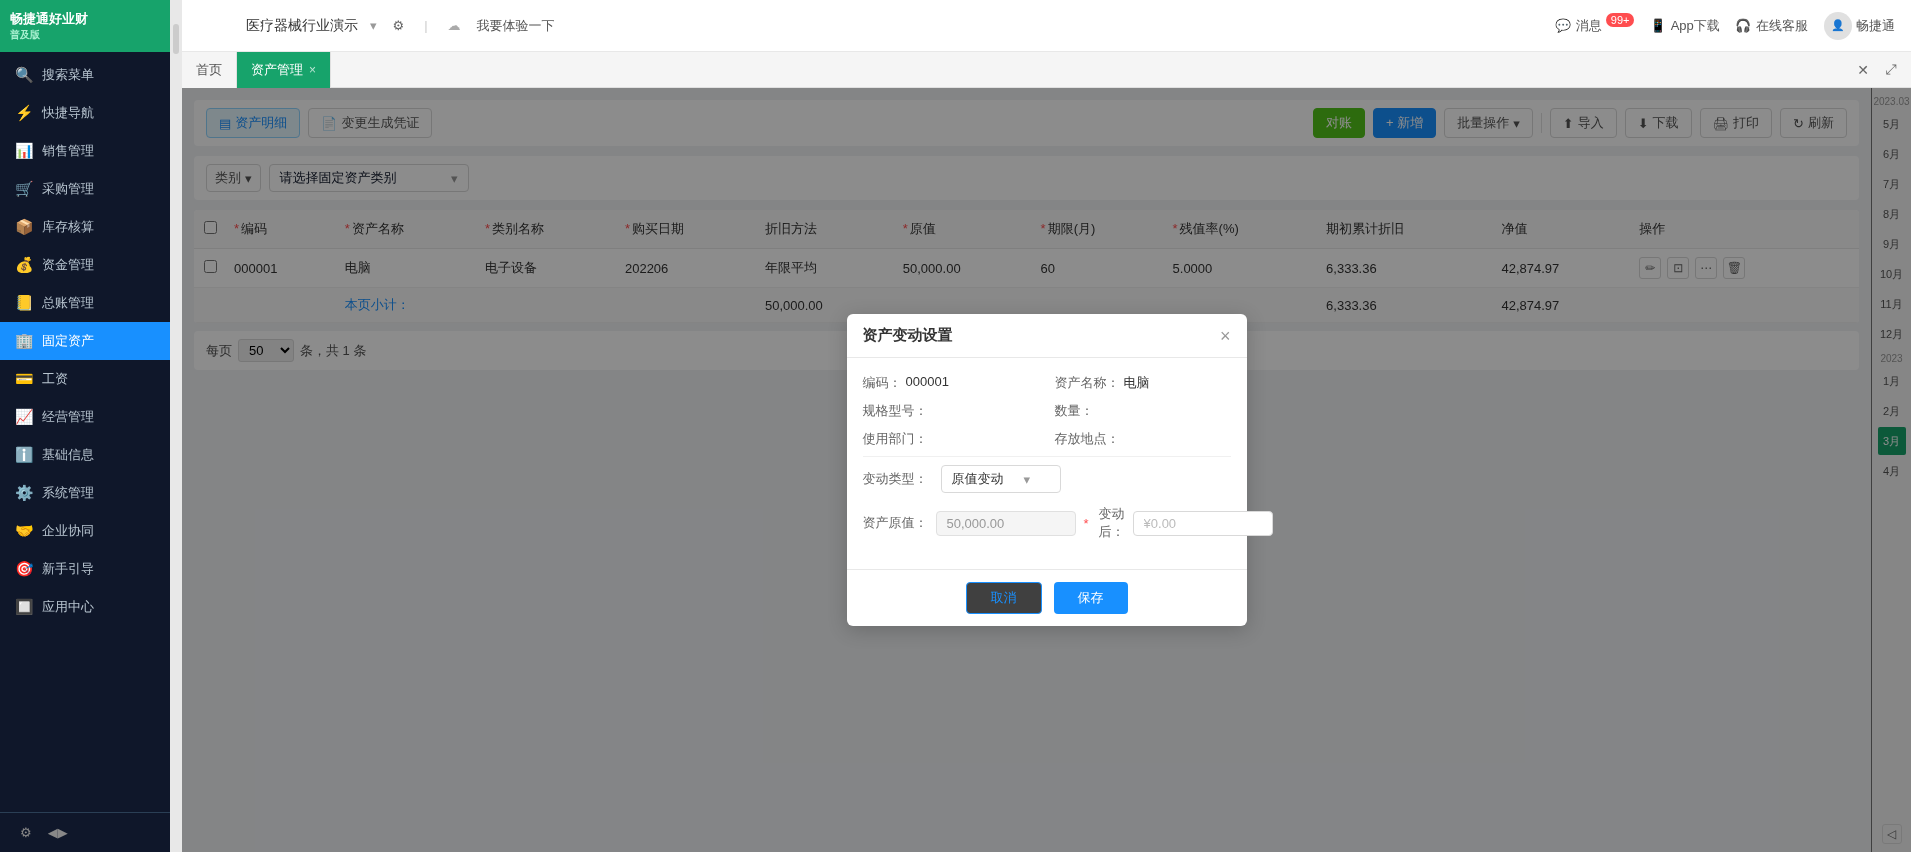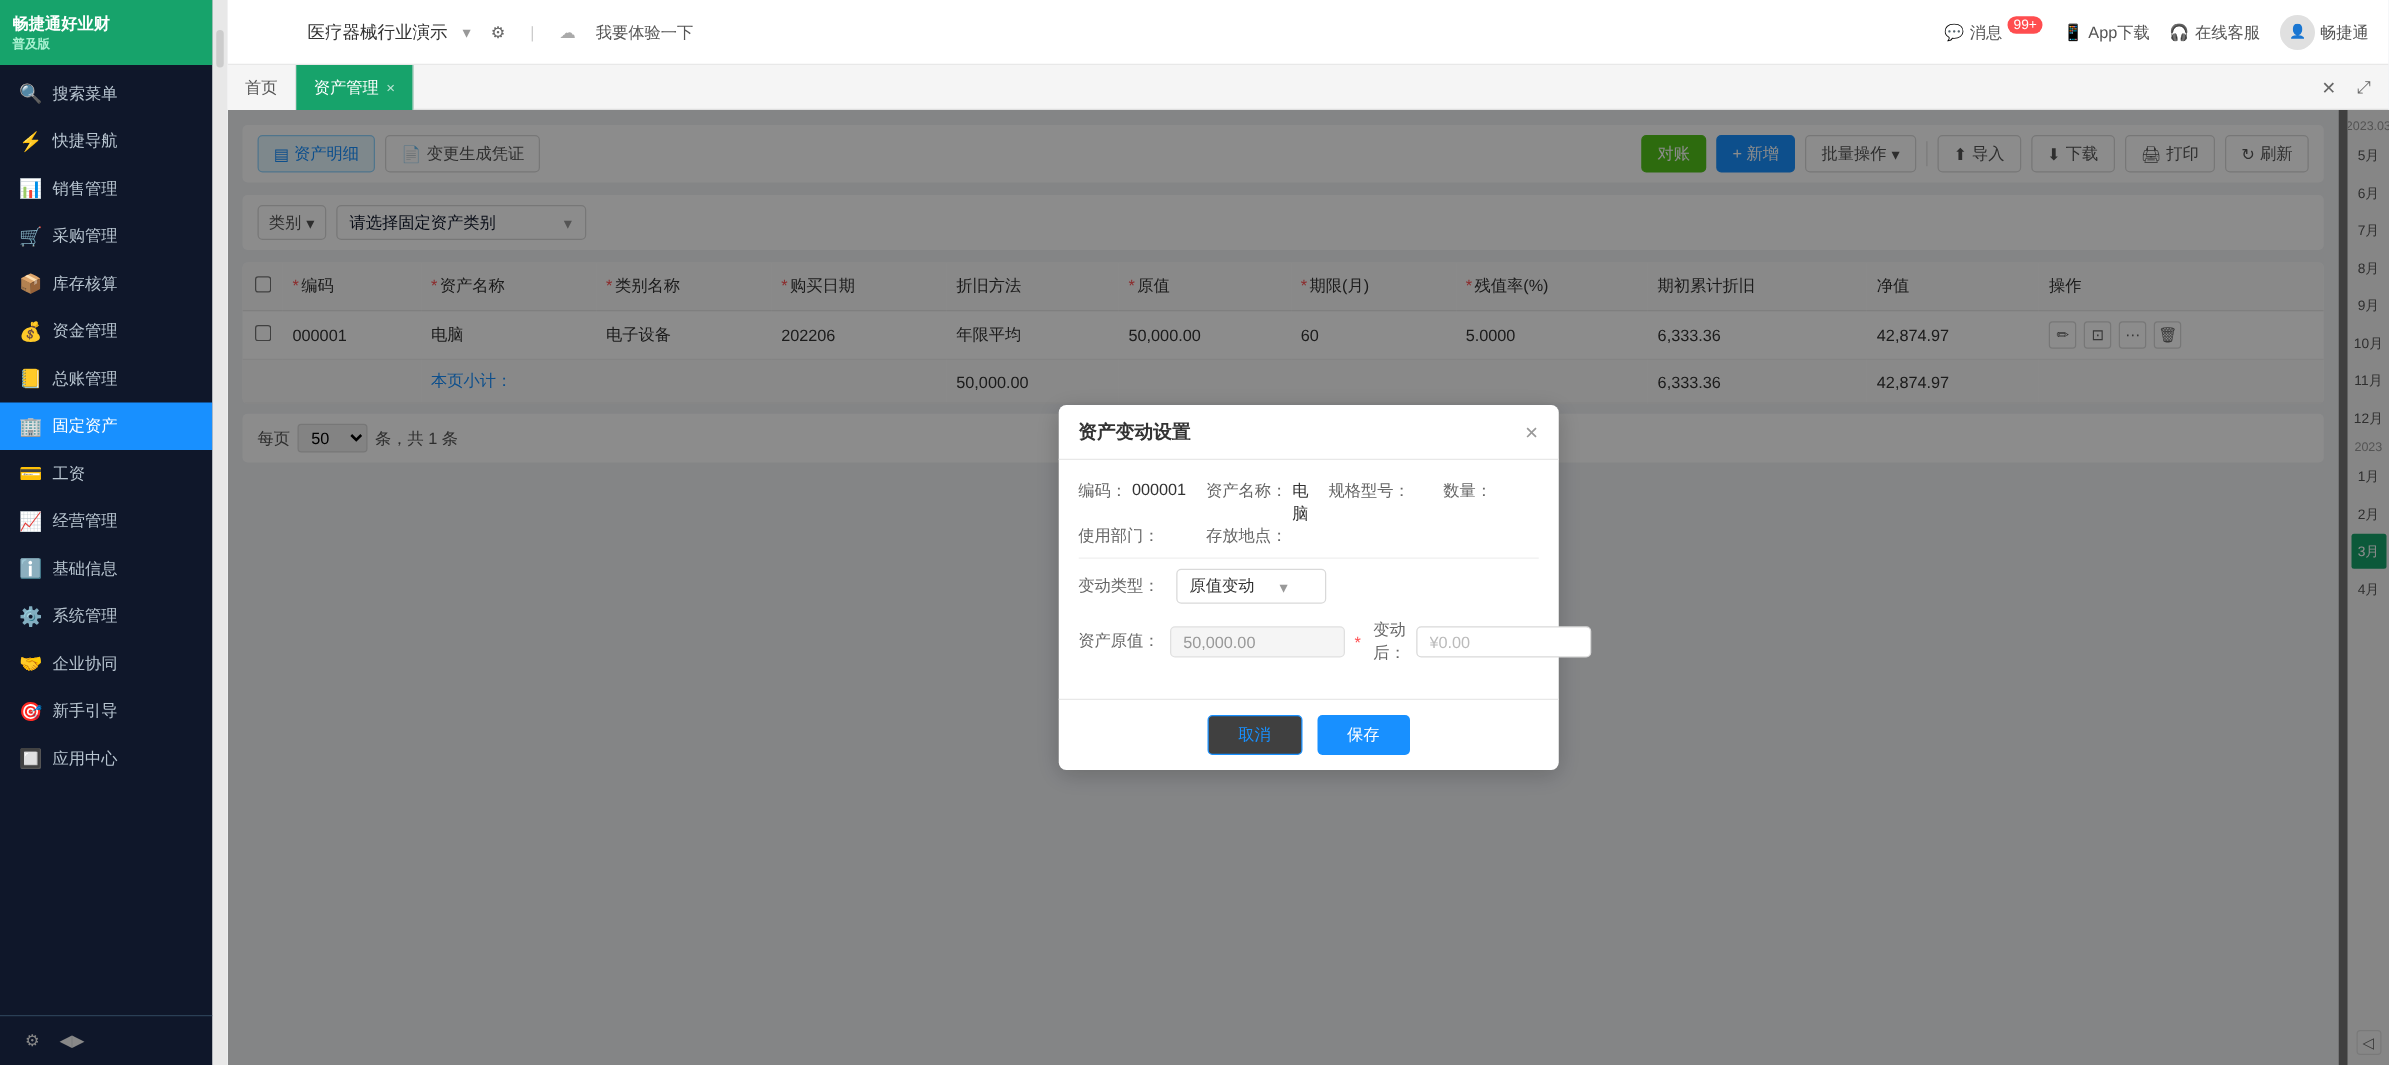--- a/index.html
+++ b/index.html
@@ -65,34 +65,34 @@
 
     
     .action-icons { display: flex; gap: 6px; }
     .action-icon { width: 22px; height: 22px; border: 1px solid #d9d9d9; border-radius: 3px; display: flex; align-items: center; justify-content: center; cursor: pointer; font-size: 12px; color: #666; }
 
     
     .pagination { display: flex; align-items: center; gap: 6px; padding: 8px 12px; background: white; margin-top: 8px; border-radius: 4px; font-size: 13px; color: #555; }
     .page-size-select { padding: 2px 6px; border: 1px solid #d9d9d9; border-radius: 3px; font-size: 13px; }
 
     
-    .calendar-strip { width: 40px; background: #f5f5f5; border-left: 7px solid #737373; display: flex; flex-direction: column; align-items: center; overflow-y: auto; padding: 4px 0; font-size: 11px; }
+    .calendar-strip { width: 40px; background: #f5f5f5; border-left: 1px solid #737373; display: flex; flex-direction: column; align-items: center; overflow-y: auto; padding: 4px 0; font-size: 11px; }
     .cal-item { width: 36px; height: 28px; display: flex; align-items: center; justify-content: center; cursor: pointer; color: #555; border-radius: 2px; margin: 1px 0; }
     .cal-item.today { background: #1890ff; color: white; border-radius: 50%; width: 28px; height: 28px; }
     .cal-item.highlight { background: #17a36b; color: white; border-radius: 2px; }
     .cal-year { font-size: 10px; color: #999; margin: 4px 0 2px; }
 
     
     .modal-overlay { position: absolute; top: 0; left: 0; right: 0; bottom: 0; background: rgba(0,0,0,0.45); z-index: 100; display: flex; align-items: center; justify-content: center; }
     .modal { background: white; border-radius: 6px; width: 400px; box-shadow: 0 4px 20px rgba(0,0,0,0.2); }
     .modal-header { display: flex; align-items: center; justify-content: space-between; padding: 12px 16px; border-bottom: 1px solid #e8e8e8; }
     .modal-title { font-size: 15px; font-weight: bold; color: #333; }
     .modal-close { cursor: pointer; color: #999; font-size: 18px; line-height: 1; }
     .modal-body { padding: 16px; }
-    .modal-grid { display: grid; grid-template-columns: 1fr 1fr 1fr 1fr; gap: 0 16px; margin-bottom: 0; }
+    .modal-grid { display: grid; grid-template-columns: 1fr 1fr; gap: 10px 16px; margin-bottom: 0; }
     .modal-field { display: flex; gap: 4px; font-size: 13px; }
     .field-label { color: #666; white-space: nowrap; }
     .field-value { color: #333; }
     .modal-divider { border: none; border-top: 1px solid #f0f0f0; margin: 8px 0; }
     .modal-row { display: flex; align-items: center; gap: 8px; margin-bottom: 12px; font-size: 13px; }
     .modal-row-label { color: #666; white-space: nowrap; width: 70px; }
     .modal-select { display: flex; align-items: center; gap: 4px; padding: 4px 10px; border: 1px solid #d9d9d9; border-radius: 4px; cursor: pointer; min-width: 120px; color: #333; }
     .modal-input { padding: 4px 10px; border: 1px solid #d9d9d9; border-radius: 4px; color: #333; font-size: 13px; width: 140px; }
     .modal-input.readonly { background: #f5f5f5; color: #999; border-color: #e0e0e0; }
     .modal-input::placeholder { color: #bbb; }

